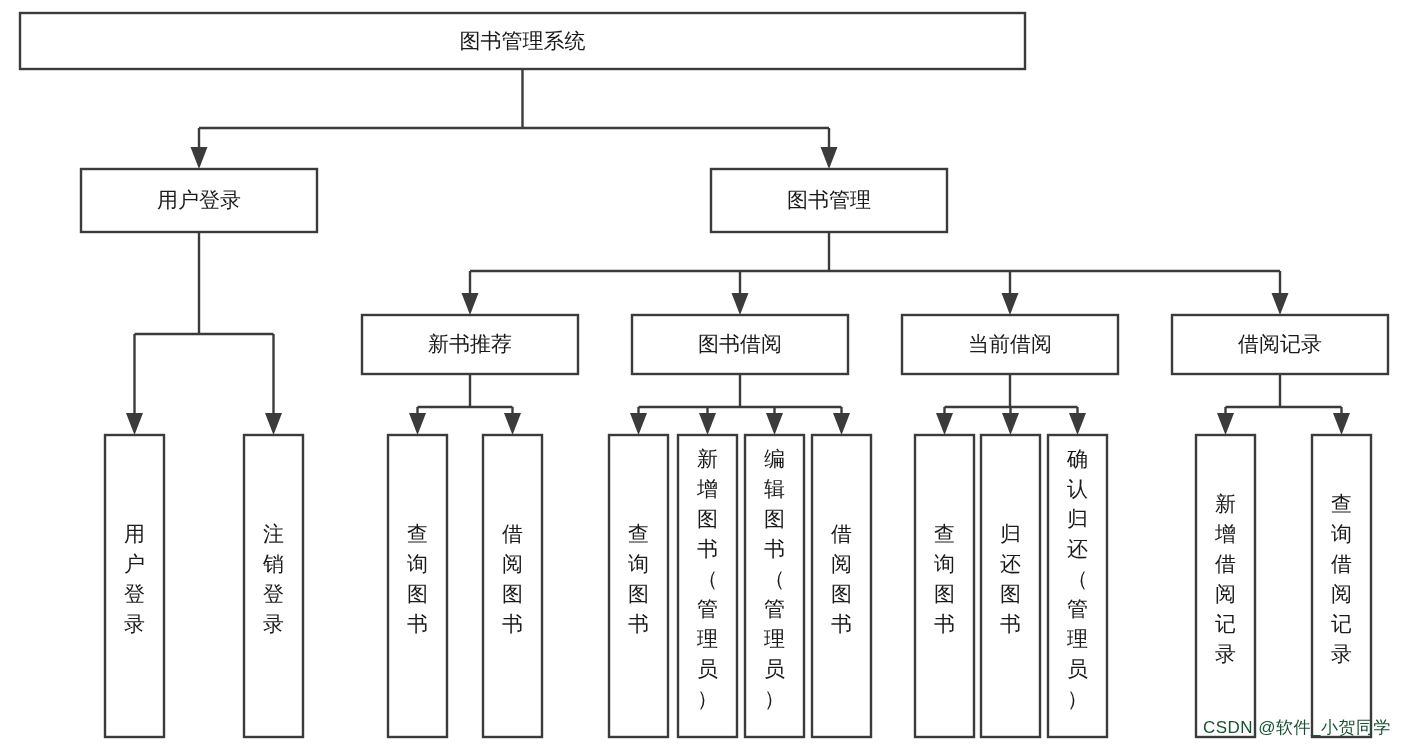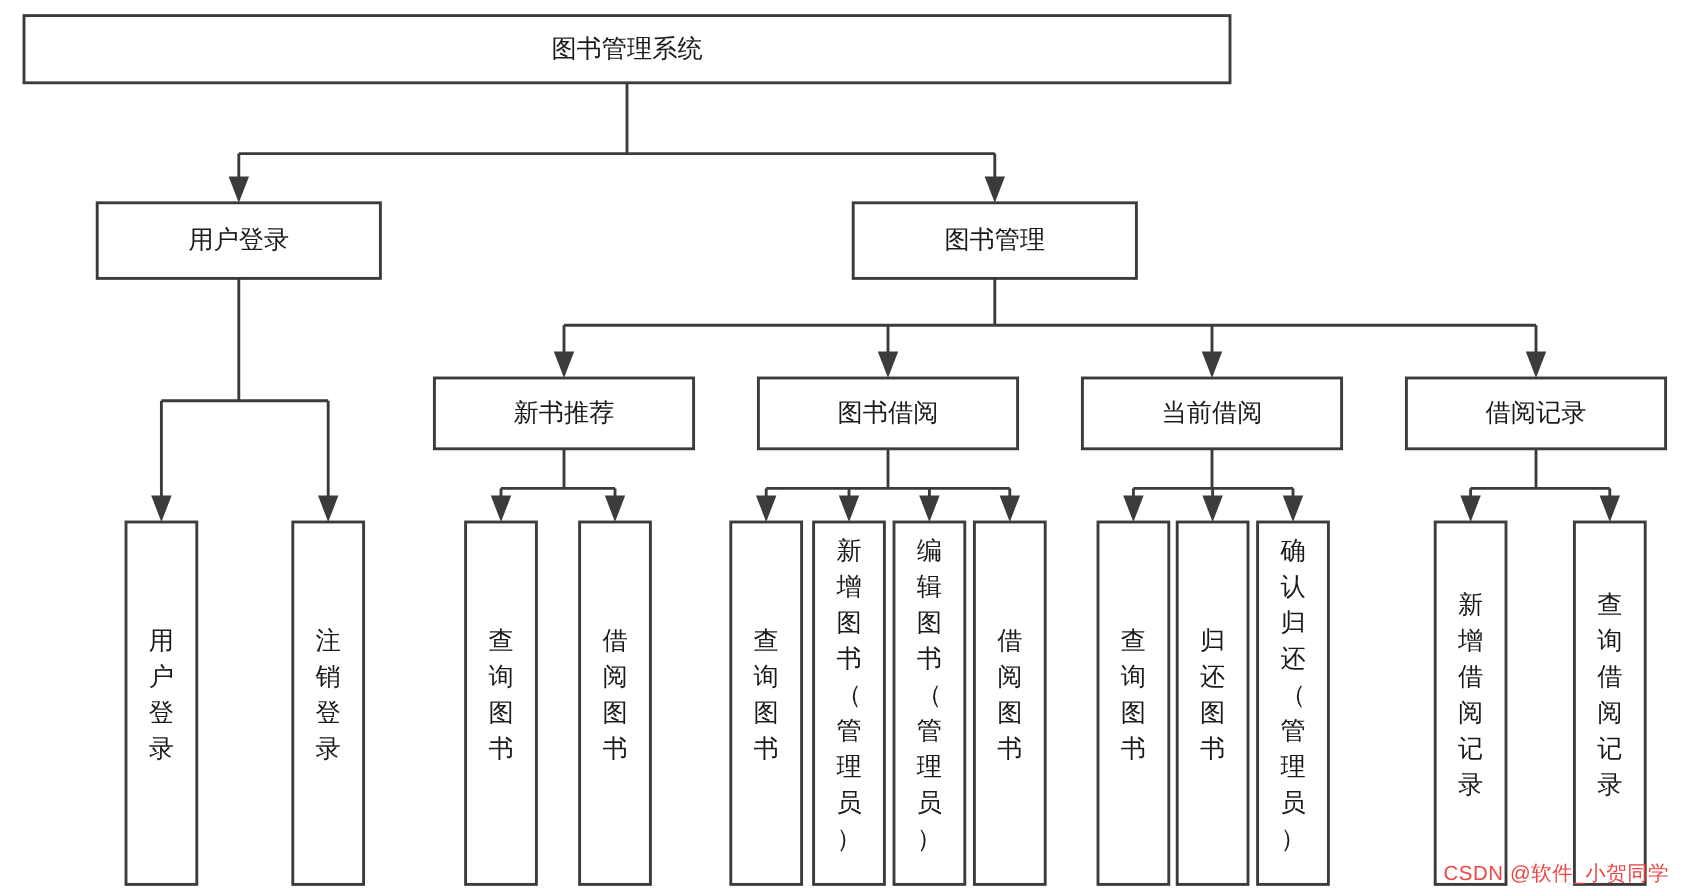--- a/index.html
+++ b/index.html
@@ -39,21 +39,21 @@
   .arrow-head {
     fill: #3b3b3b;
     stroke: none;
   }
   .watermark {
     position: absolute;
     right: 14px;
     bottom: 8px;
     font-family: "Liberation Sans", "DejaVu Sans", sans-serif;
     font-size: 17px;
-    color: #ef4444;
+    color: #14532d;
     letter-spacing: 0.5px;
     white-space: nowrap;
     pointer-events: none;
   }
 </style>
 </head>
 <body>
 
 <svg id="diagram" viewBox="0 0 1405 747" xmlns="http://www.w3.org/2000/svg">
   <rect x="0" y="0" width="1405" height="747" fill="#ffffff"></rect>

